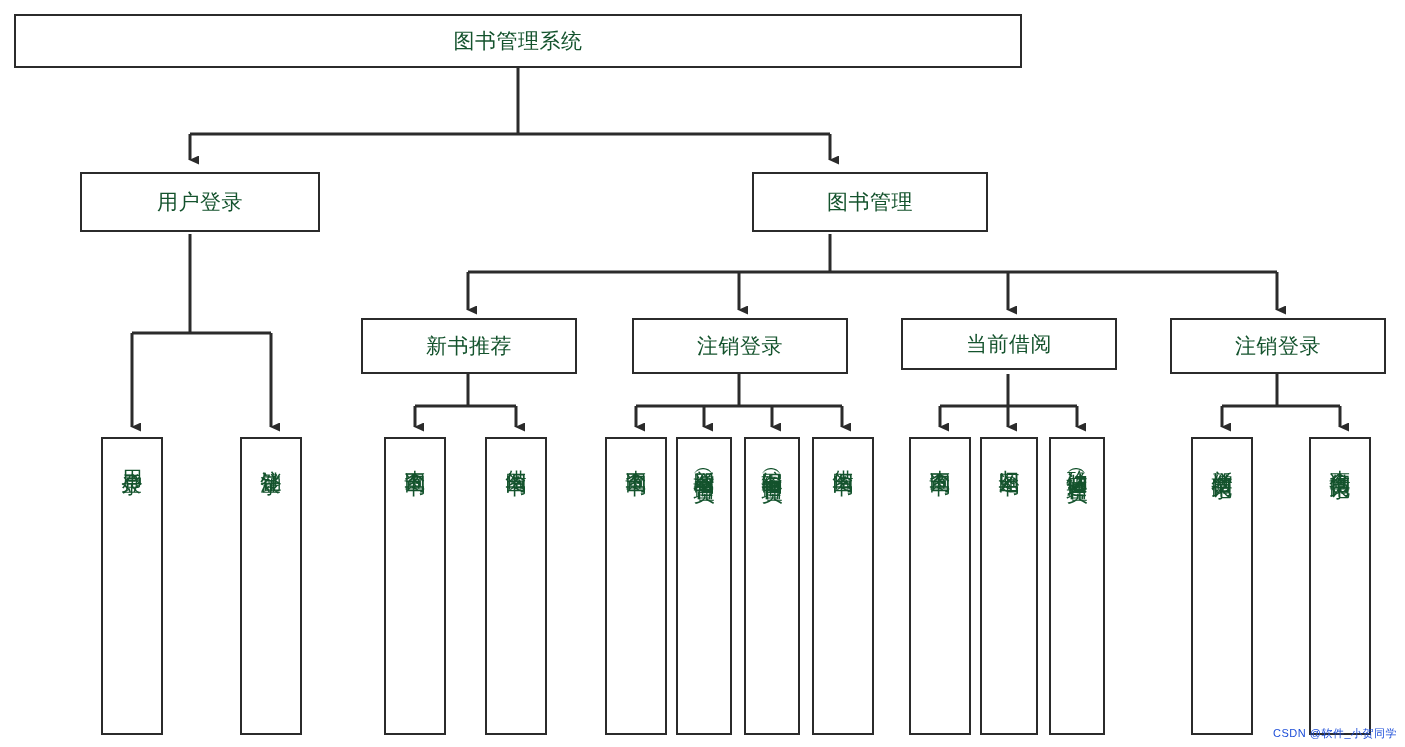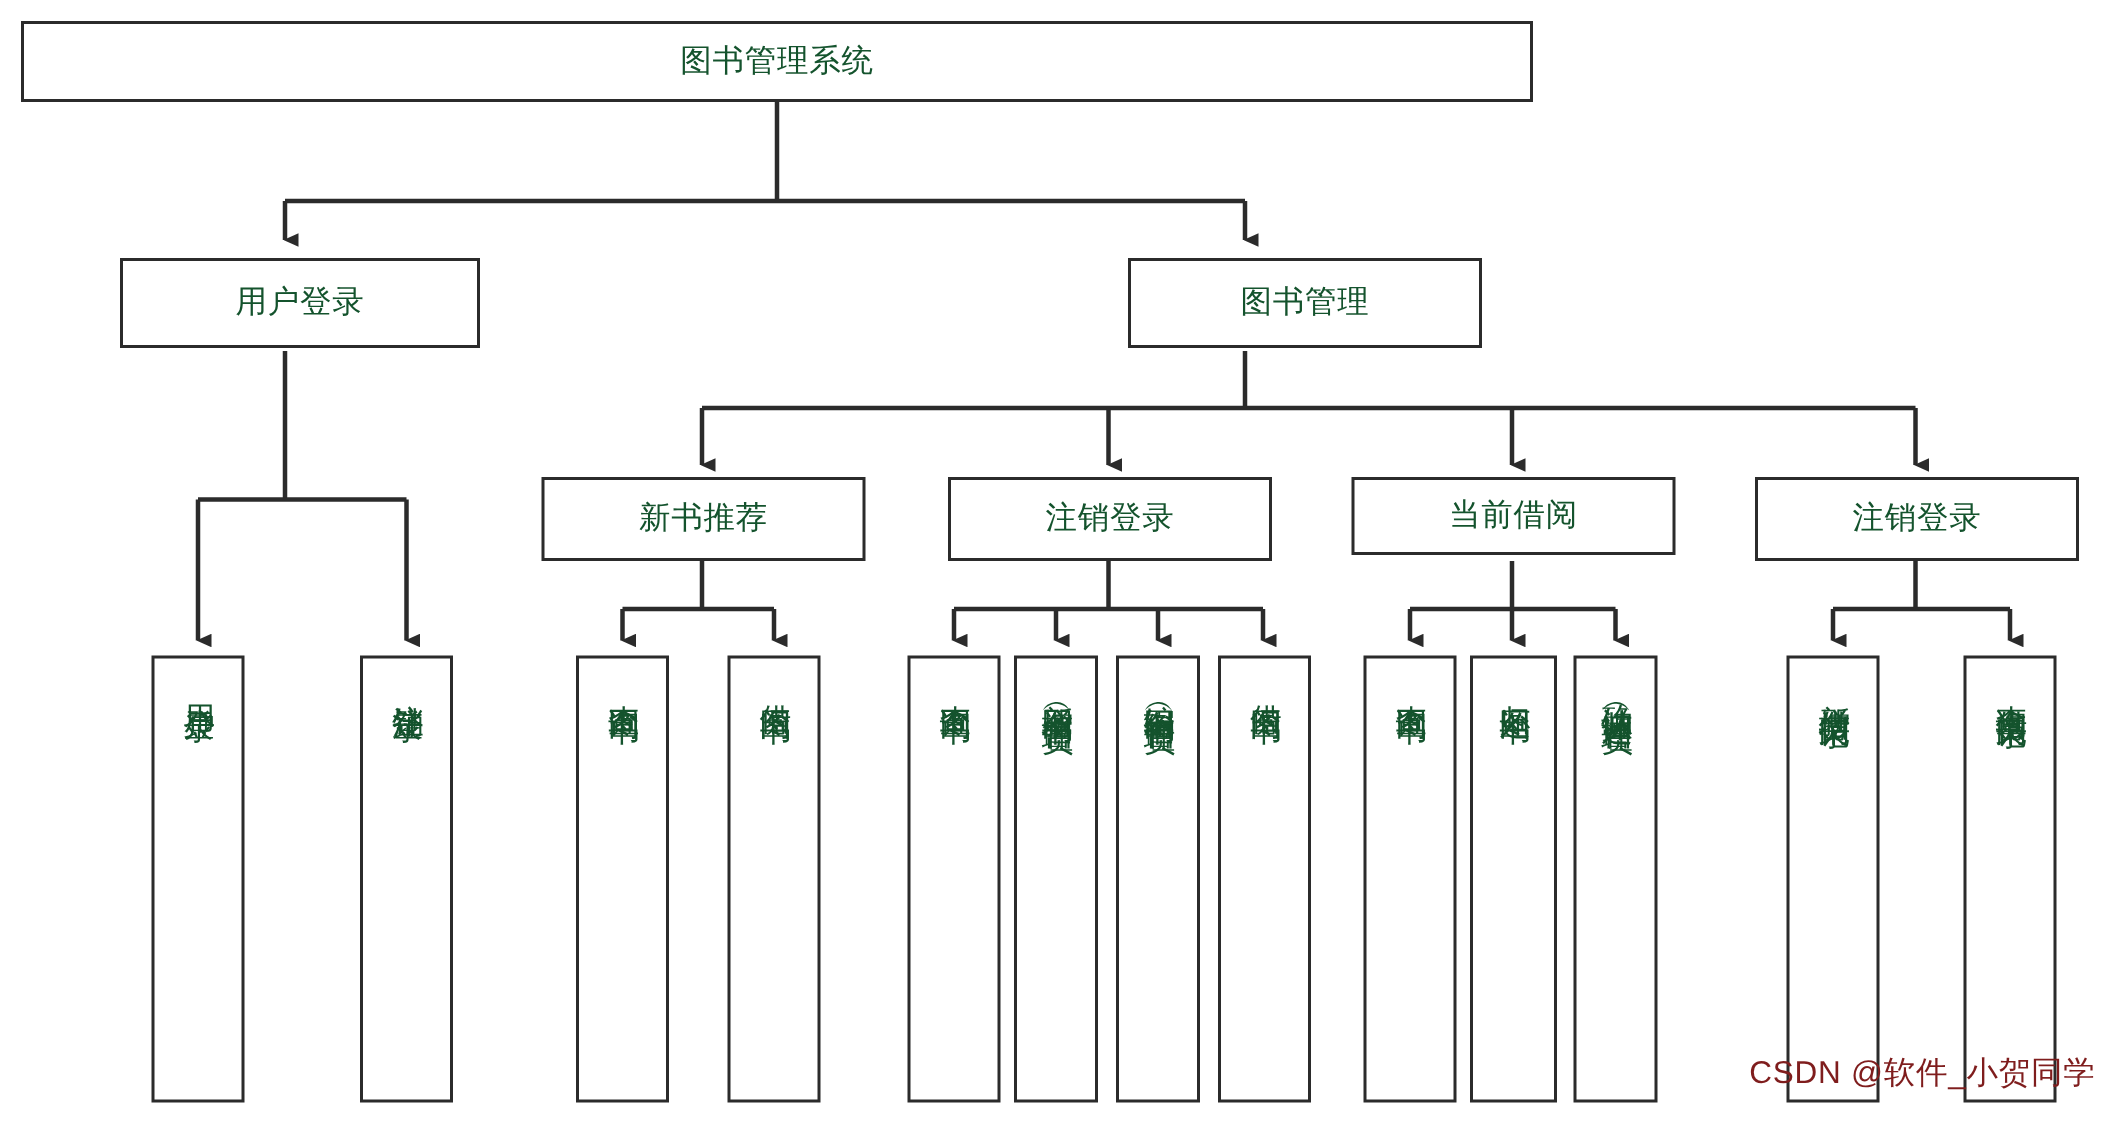--- a/index.html
+++ b/index.html
@@ -52,23 +52,23 @@
     position: absolute;
     left: 0;
     top: 0;
     width: 1405px;
     height: 747px;
     pointer-events: none;
   }
   .watermark {
     position: absolute;
     right: 8px;
-    bottom: 18px;
-    font-size: 21px;
-    color: #7f1d1d;
+    bottom: 6px;
+    font-size: 11px;
+    color: #1d4ed8;
     white-space: nowrap;
     letter-spacing: 0.5px;
   }
 </style>
 </head>
 <body>
 
 <div id="canvas">
 
   <svg class="lines" viewBox="0 0 1405 747" xmlns="http://www.w3.org/2000/svg">

